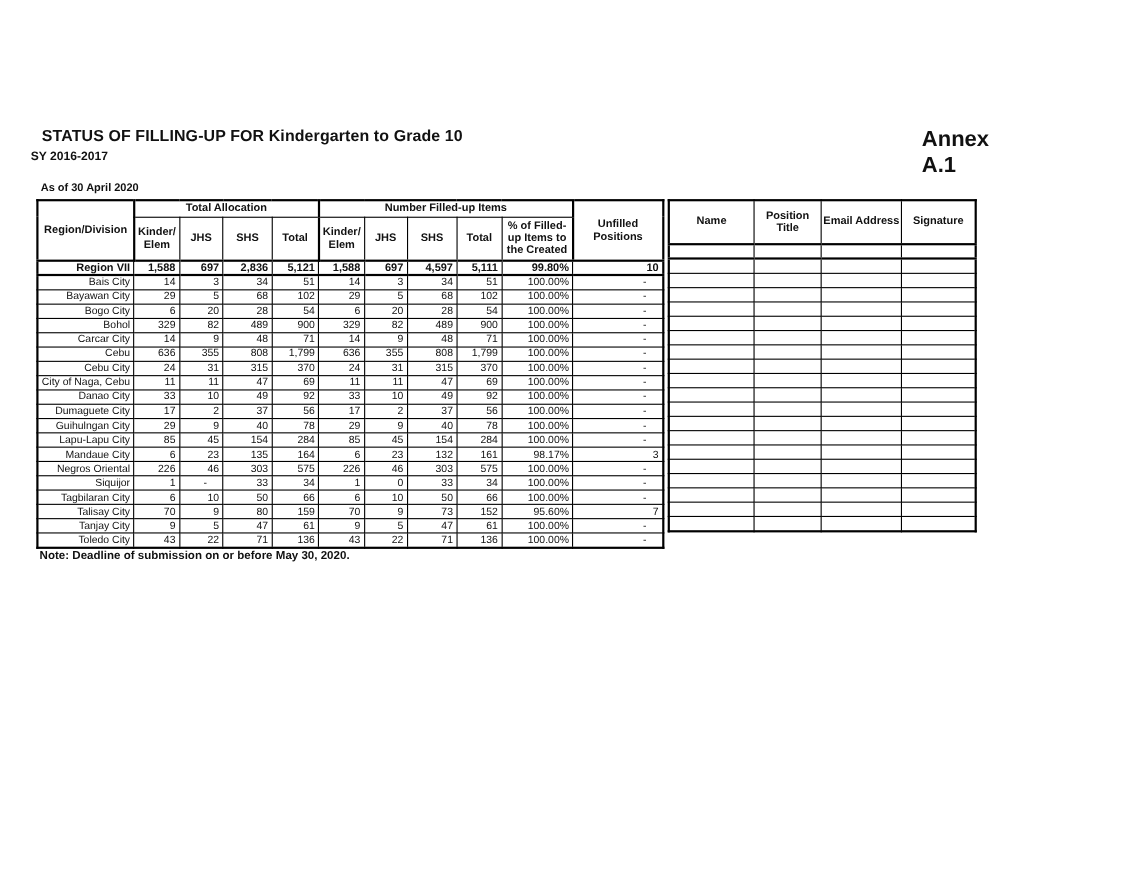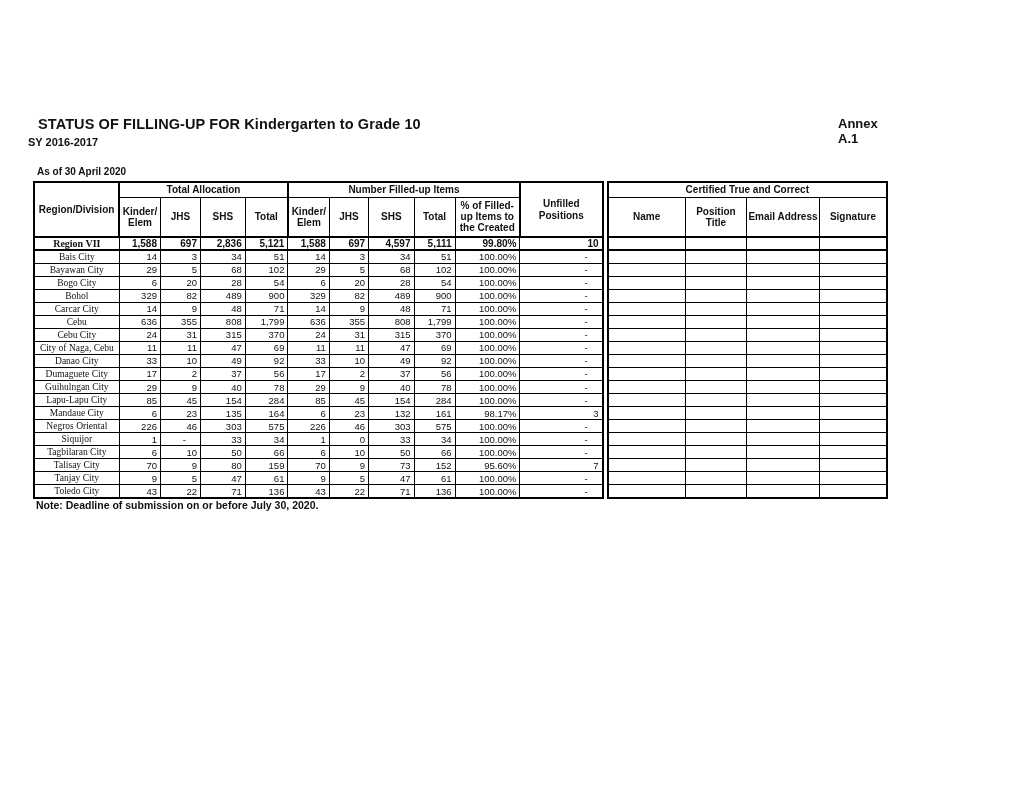--- a/index.html
+++ b/index.html
@@ -1,21 +1,21 @@
 <!DOCTYPE html>
 <html><head>
 <meta charset="utf-8">
 <style>
   * { margin:0; padding:0; box-sizing:border-box; }
   html,body { width:1024px; height:791px; background:#ffffff; overflow:hidden;
               font-family:"Liberation Sans", sans-serif; color:#111; }
   .page { position:relative; width:888px; height:791px; background:#fff; }
 
   .doc-title   { position:absolute; left:38px; top:116px; font-size:14.5px; font-weight:bold; letter-spacing:.1px; }
-  .annex       { position:absolute; left:838px; top:116px; font-size:13px; font-weight:bold; }
+  .annex       { position:absolute; left:838px; top:116px; font-size:20px; font-weight:bold; }
   .doc-subtitle{ position:absolute; left:28px; top:136px; font-size:11px; font-weight:bold; }
   .as-of       { position:absolute; left:37px; top:166px; font-size:10px; font-weight:bold; }
   .note        { position:absolute; left:36px; top:499px; font-size:10.5px; font-weight:bold; }
 
   .tables { position:absolute; left:33px; top:181px; display:flex; gap:3px; align-items:flex-start; }
 
   table { border-collapse:collapse; table-layout:fixed; border:2px solid #000; }
   td { border:1px solid #000; overflow:hidden; white-space:nowrap; font-size:9.5px; vertical-align:middle; }
 
   tr.h1 td, tr.h2 td { text-align:center; font-weight:bold; font-size:10px;
@@ -23,21 +23,21 @@
   tr.h1 { height:15px; }
   tr.h2 { height:40px; }
   tr.h2 td { border-bottom:2px solid #000; }
   td.rowspan2 { border-bottom:2px solid #000; }
   td.region-hdr { font-size:10.5px; border-right:2px solid #000; }
   td.group-end { border-right:2px solid #000; }
   td.pct-hdr { font-size:9.5px; }
 
   tbody tr { height:13.05px; }
   td.cell { padding:0 3px; }
-  td.name { text-align:center;font-family:Liberation Serif, serif; }
+  td.name { text-align:right; }
   td.num  { text-align:right; }
   td.dash { padding-right:14px; }
   tr.total-row td { font-weight:bold; font-size:10px; border-top:2px solid #000; border-bottom:2px solid #000; }
 </style>
 </head>
 <body>
 
 <div class="page">
 
   <div class="doc-title">STATUS OF FILLING-UP FOR Kindergarten to Grade 10</div>
@@ -347,23 +347,20 @@
     </table>
 
     <table>
       <colgroup>
         <col style="width:92px">
           <col style="width:67px">
           <col style="width:82px">
           <col style="width:73px">
       </colgroup>
       <tbody>
-        <tr class="h1">
-          <td colspan="4">Certified True and Correct</td>
-        </tr>
         <tr class="h2">
           <td>Name</td>
           <td>Position Title</td>
           <td>Email Address</td>
           <td>Signature</td>
         </tr>
       </tbody>
       <tbody id="right-body">
           <tr class="total-row">
             <td class="cell"></td>
@@ -483,15 +480,15 @@
             <td class="cell"></td>
             <td class="cell"></td>
             <td class="cell"></td>
             <td class="cell"></td>
           </tr>
         </tbody>
     </table>
 
   </div>
 
-  <div class="note">Note: Deadline of submission on or before July 30, 2020.</div>
+  <div class="note">Note: Deadline of submission on or before May 30, 2020.</div>
 
 </div>
 
 </body></html>

